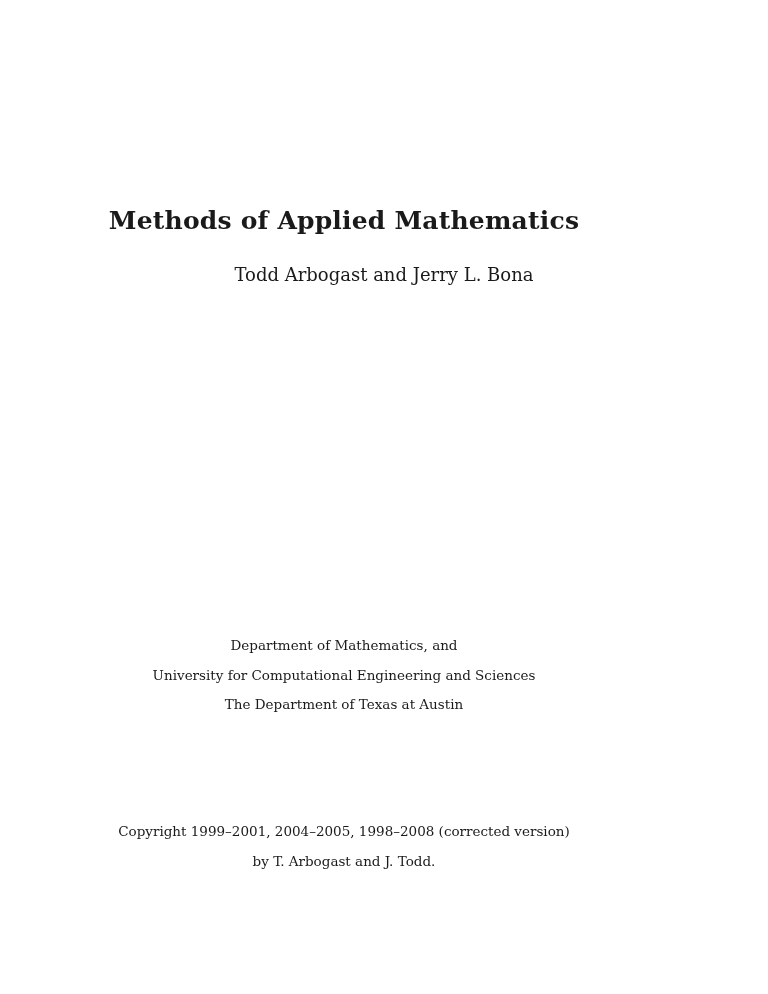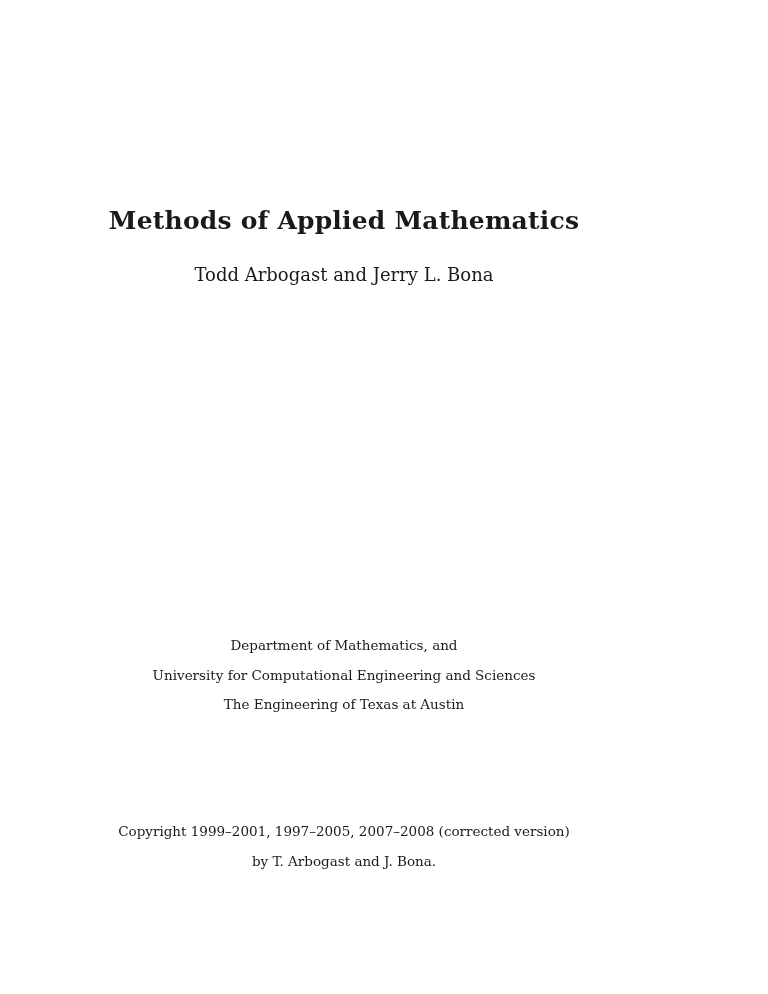--- a/index.html
+++ b/index.html
@@ -1,31 +1,31 @@
 <!DOCTYPE html>
 <html><head>
 <meta charset="utf-8">
 <style>
   html, body { margin: 0; padding: 0; background: #ffffff; }
   body { width: 768px; height: 994px; position: relative; overflow: hidden;
          font-family: "DejaVu Serif", "Liberation Serif", serif; color: #1a1a1a; }
   .line { position: absolute; left: 0; width: 688px; text-align: center; white-space: nowrap; }
   .title { top: 206px; font-size: 25px; font-weight: bold; letter-spacing: 0.2px; }
-  .authors { top: 264px; font-size: 18px; }
+  .authors { top: 264px; font-size: 18px; padding-left: 40px; }
   .affil { font-size: 13.5px; margin-top: 40px; }
   .a1 { top: 597px; }
   .a2 { top: 627px; }
   .a3 { top: 656px; }
   .copy1 { top: 823px; font-size: 13.5px; }
   .copy2 { top: 853px; font-size: 13.5px; }
 </style>
 </head>
 <body>
 
 <div>
   <div class="line title">Methods of Applied Mathematics</div>
   <div class="line authors">Todd Arbogast and Jerry L. Bona</div>
   <div class="line affil a1">Department of Mathematics, and</div>
   <div class="line affil a2">University for Computational Engineering and Sciences</div>
-  <div class="line affil a3">The Engineering of Texas at Austin</div>
-  <div class="line copy1">Copyright 1999–2001, 1997–2005, 2007–2008 (corrected version)</div>
-  <div class="line copy2">by T. Arbogast and J. Bona.</div>
+  <div class="line affil a3">The Department of Texas at Austin</div>
+  <div class="line copy1">Copyright 1999–2001, 2004–2005, 1998–2008 (corrected version)</div>
+  <div class="line copy2">by T. Arbogast and J. Todd.</div>
 </div>
 
 </body></html>

